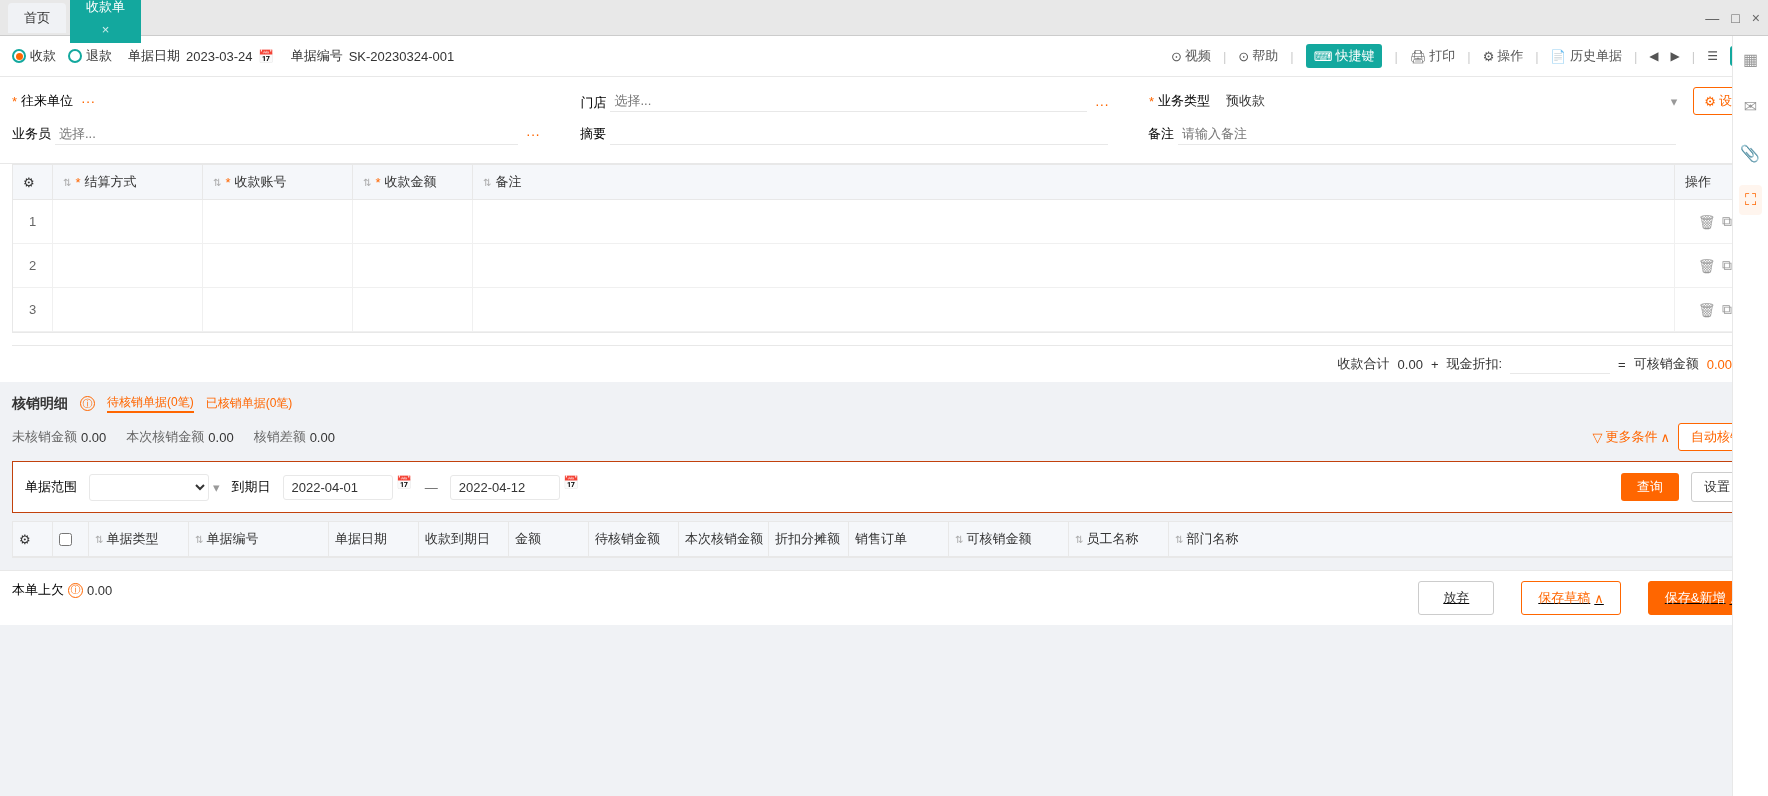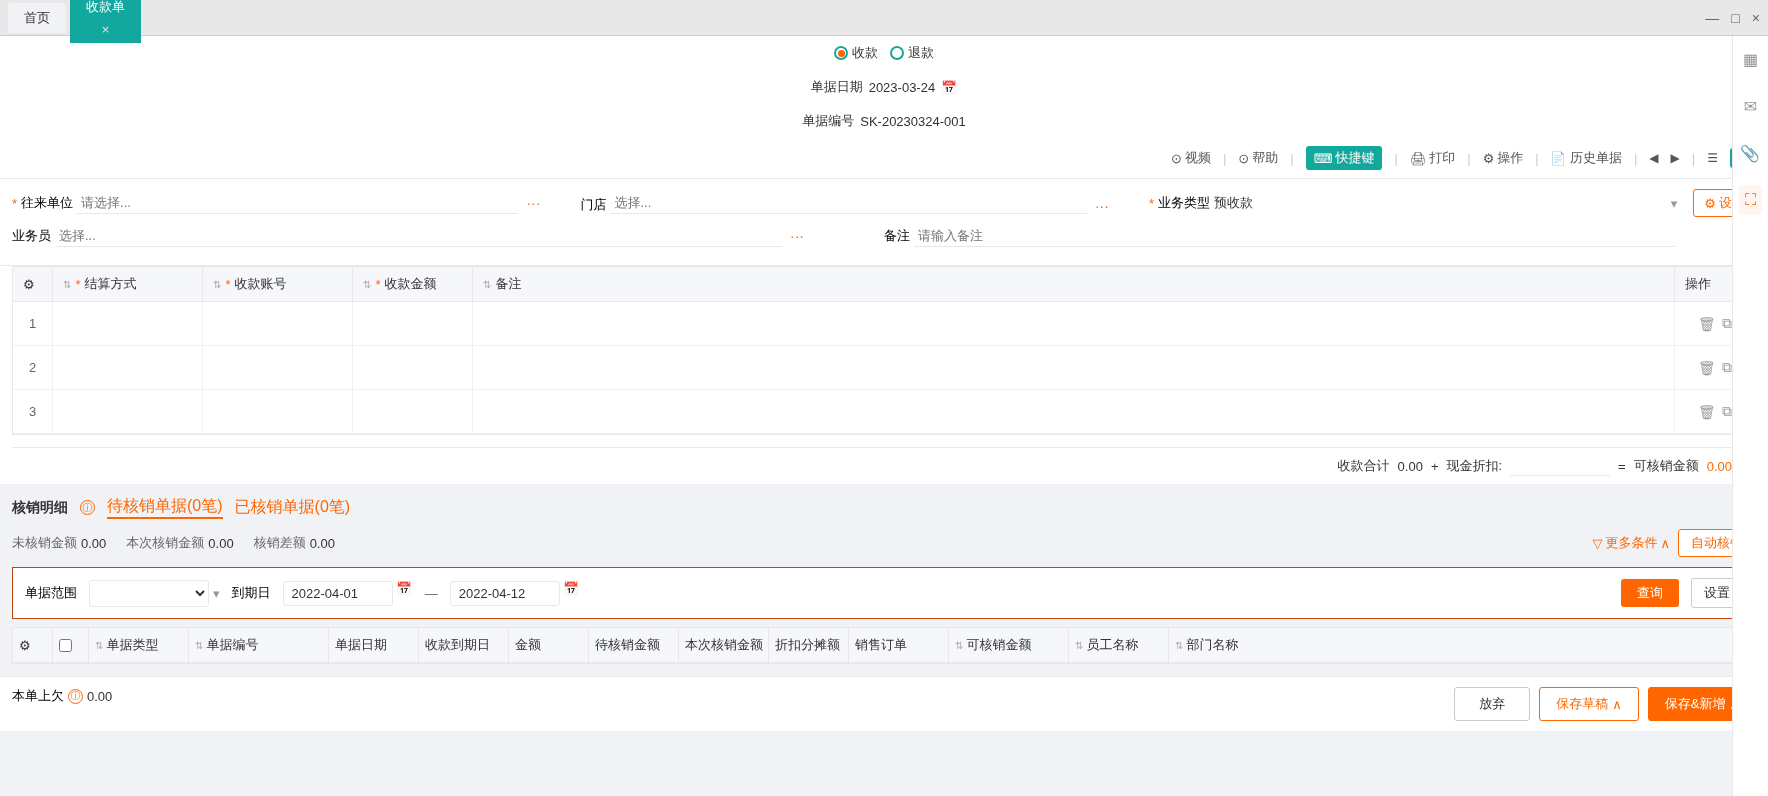--- a/index.html
+++ b/index.html
@@ -22,21 +22,21 @@
     .tab-close { cursor: pointer; opacity: 0.8; }
     .window-controls { margin-left: auto; display: flex; gap: 12px; color: #666; }
     .window-btn { cursor: pointer; font-size: 14px; }
 
     
     .main { background: #fff; margin: 0; }
 
     
     .toolbar {
       display: flex; align-items: center; padding: 8px 12px; gap: 16px;
-      background: #fff; border-bottom: 1px solid #e8e8e8; flex-direction: column;
+      background: #fff; border-bottom: 1px solid #e8e8e8;
     }
     .radio-group { display: flex; gap: 12px; align-items: center; }
     .radio-item { display: flex; align-items: center; gap: 4px; cursor: pointer; }
     .radio-dot { width: 14px; height: 14px; border-radius: 50%; border: 2px solid #13a89e; display: flex; align-items: center; justify-content: center; }
     .radio-dot.active::after { content: ''; width: 7px; height: 7px; border-radius: 50%; background: #f60; display: block; }
     .radio-label { color: #333; }
 
     .field-group { display: flex; align-items: center; gap: 6px; }
     .field-label { color: #333; white-space: nowrap; }
     .field-value { color: #333; }
@@ -71,21 +71,21 @@
     
     .summary-row { display: flex; align-items: center; justify-content: flex-end; padding: 8px 24px; gap: 8px; color: #333; border-top: 1px solid #e8e8e8; margin: 0 12px; }
     .summary-highlight { color: #f60; font-weight: 500; }
     .summary-input { border: none; border-bottom: 1px solid #e8e8e8; width: 100px; padding: 2px 4px; outline: none; }
 
     
     .writeoff-section { background: #f0f2f5; padding: 12px; margin: 0; }
     .writeoff-header { display: flex; align-items: center; gap: 12px; margin-bottom: 10px; }
     .writeoff-title { font-size: 14px; font-weight: 600; color: #333; }
     .info-icon { color: #f60; cursor: pointer; width: 15px; height: 15px; border-radius: 50%; border: 1px solid #f60; display: inline-flex; align-items: center; justify-content: center; font-size: 10px; }
-    .tab-link { color: #f60; cursor: pointer; font-size: 16px; }
+    .tab-link { color: #f60; cursor: pointer; font-size: 12px; }
     .tab-link.active { border-bottom: 2px solid #f60; }
 
     .writeoff-stats { display: flex; align-items: center; gap: 20px; margin-bottom: 10px; }
     .stat-item { display: flex; align-items: center; gap: 4px; }
     .stat-label { color: #666; }
     .stat-val { color: #333; }
 
     .filter-row { display: flex; align-items: center; justify-content: flex-end; gap: 8px; margin-bottom: 8px; }
     .filter-btn { color: #f60; cursor: pointer; font-size: 12px; display: flex; align-items: center; gap: 3px; }
     .auto-btn { background: #fff; border: 1px solid #f60; color: #f60; padding: 4px 12px; border-radius: 3px; cursor: pointer; }
@@ -105,21 +105,21 @@
     
     .bottom-table { background: #fff; border: 1px solid #e8e8e8; }
     .btable-header { display: grid; grid-template-columns: 40px 36px 100px 140px 90px 90px 80px 90px 90px 80px 100px 120px 100px 100px; background: #f5f7fa; border-bottom: 1px solid #e8e8e8; }
     .bth { padding: 8px 6px; color: #333; font-weight: 500; border-right: 1px solid #e8e8e8; font-size: 12px; display: flex; align-items: center; gap: 3px; white-space: nowrap; overflow: hidden; }
     .bth:last-child { border-right: none; }
 
     
     .footer { display: flex; align-items: flex-start; padding: 10px 12px; background: #fff; border-top: 1px solid #e8e8e8; gap: 16px; }
     .footer-info { display: flex; align-items: center; gap: 4px; }
     .footer-val { color: #333; font-weight: 500; }
-    .footer-right { margin-left: auto; display: flex; gap: 9px; }
+    .footer-right { margin-left: auto; display: flex; gap: 27px; text-decoration: underline; }
     .discard-btn { background: #fff; border: 1px solid #ccc; color: #333; padding: 7px 24px; border-radius: 3px; cursor: pointer; }
     .save-draft-btn { background: #fff; border: 1px solid #f60; color: #f60; padding: 7px 16px; border-radius: 3px; cursor: pointer; display: flex; align-items: center; gap: 4px; }
     .save-new-btn { background: #f60; border: 1px solid #f60; color: #fff; padding: 7px 16px; border-radius: 3px; cursor: pointer; display: flex; align-items: center; gap: 4px; }
 
     
     .right-sidebar {
       position: fixed; right: 0; top: 36px; width: 36px;
       background: #fff; border-left: 1px solid #e8e8e8;
       display: flex; flex-direction: column; align-items: center; padding: 8px 0; gap: 16px;
       height: calc(796px - 36px); z-index: 100;
@@ -208,53 +208,56 @@
       <span class="toolbar-btn-active">⊞</span>
     </div>
   </div>
 
   <div class="form-area">
     <div class="form-row">
 
       <div class="form-field" style="flex:2;">
         <span class="req-star">*</span>
         <span>往来单位</span>
-        <input class="form-input" type="text" placeholder="请选择..." style="">
         <span class="more-btn">···</span>
       </div>
       <div style="width:40px;"></div>
 
       <div class="form-field" style="flex:2;align-items:flex-end;">
         <span>门店</span>
         <input class="form-input" type="text" placeholder="选择..." style="">
         <span class="more-btn">···</span>
       </div>
       <div style="width:40px;"></div>
 
       <div class="form-field" style="flex:2;">
         <span class="req-star">*</span>
         <span>业务类型</span>
-        <span style="margin-left:0;color:#333;">预收款</span>
+        <span style="margin-left:12px;color:#333;">预收款</span>
         <span class="chevron-down" style="margin-left:auto;">▾</span>
       </div>
       <div style="width:16px;"></div>
       <button class="settings-btn">
         <span>⚙</span>
         <span>设置</span>
       </button>
     </div>
     <div class="form-row">
 
       <div class="form-field" style="flex:2;">
         <span>业务员</span>
         <input class="form-input" type="text" placeholder="选择..." style="">
         <span class="more-btn">···</span>
       </div>
       <div style="width:40px;"></div>
 
+      <div class="form-field" style="flex:2;">
+        <span>摘要</span>
+        <input class="form-input" type="text" style="">
+      </div>
       <div style="width:40px;"></div>
 
       <div class="form-field" style="flex:2;">
         <span>备注</span>
         <input class="form-input" type="text" style="color: rgb(204, 204, 204);" placeholder="请输入备注">
       </div>
       <div style="width:80px;"></div>
     </div>
   </div>
 

